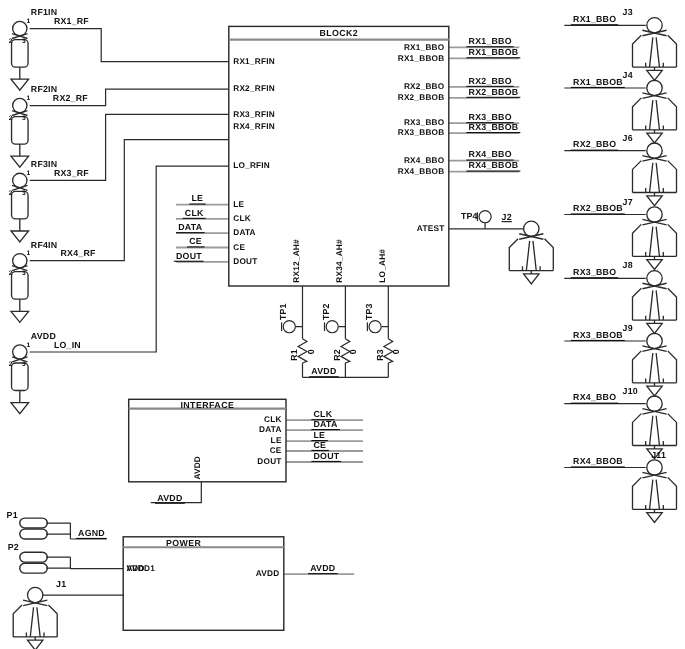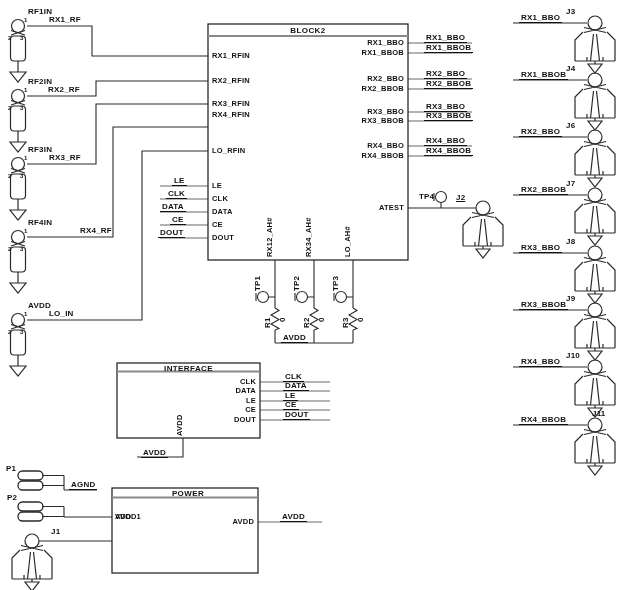--- a/index.html
+++ b/index.html
@@ -105,40 +105,40 @@
   <use href="#res" x="353" y="308"></use>
 
   <use href="#pill" x="18" y="471"></use>
   <use href="#pill" x="18" y="481"></use>
   <use href="#pill" x="18" y="502"></use>
   <use href="#pill" x="18" y="512"></use>
 </svg>
 
 <div class="ttl" style="left:208px;top:26px;width:200px">BLOCK2</div>
 <div class="ttl" style="left:117px;top:364px;width:143px">INTERFACE</div>
-<div class="ttl" style="left:121px;top:489px;width:134px">POWER</div>
+<div class="ttl" style="left:100px;top:489px;width:134px">POWER</div>
 
 <div id="labels">
     <div class="lb" style="left: 28px; top: 7px;">RF1IN</div>
     <div class="lb" style="left: 49px; top: 15px;">RX1_RF</div>
     <div class="pn" style="left: 24px; top: 17px;">1</div>
     <div class="pn" style="left: 8px; top: 35px;">2</div>
     <div class="pn" style="left: 20px; top: 35px;">3</div>
     <div class="lb" style="left: 28px; top: 77px;">RF2IN</div>
     <div class="lb" style="left: 48px; top: 85px;">RX2_RF</div>
     <div class="pn" style="left: 24px; top: 87px;">1</div>
     <div class="pn" style="left: 8px; top: 105px;">2</div>
     <div class="pn" style="left: 20px; top: 105px;">3</div>
     <div class="lb" style="left: 28px; top: 145px;">RF3IN</div>
     <div class="lb" style="left: 49px; top: 153px;">RX3_RF</div>
     <div class="pn" style="left: 24px; top: 155px;">1</div>
     <div class="pn" style="left: 8px; top: 173px;">2</div>
     <div class="pn" style="left: 20px; top: 173px;">3</div>
     <div class="lb" style="left: 28px; top: 218px;">RF4IN</div>
-    <div class="lb" style="left: 55px; top: 226px; margin-left: 25px;">RX4_RF</div>
+    <div class="lb" style="left: 55px; top: 226px;">RX4_RF</div>
     <div class="pn" style="left: 24px; top: 228px;">1</div>
     <div class="pn" style="left: 8px; top: 246px;">2</div>
     <div class="pn" style="left: 20px; top: 246px;">3</div>
     <div class="lb" style="left: 28px; top: 301px;">AVDD</div>
     <div class="lb" style="left: 49px; top: 309px;">LO_IN</div>
     <div class="pn" style="left: 24px; top: 311px;">1</div>
     <div class="pn" style="left: 8px; top: 329px;">2</div>
     <div class="pn" style="left: 20px; top: 329px;">3</div>
     <div class="lb" style="left: 566px; top: 7px;">J3</div>
     <div class="net" style="left: 519px; top: 13px;">RX1_BBO</div>

